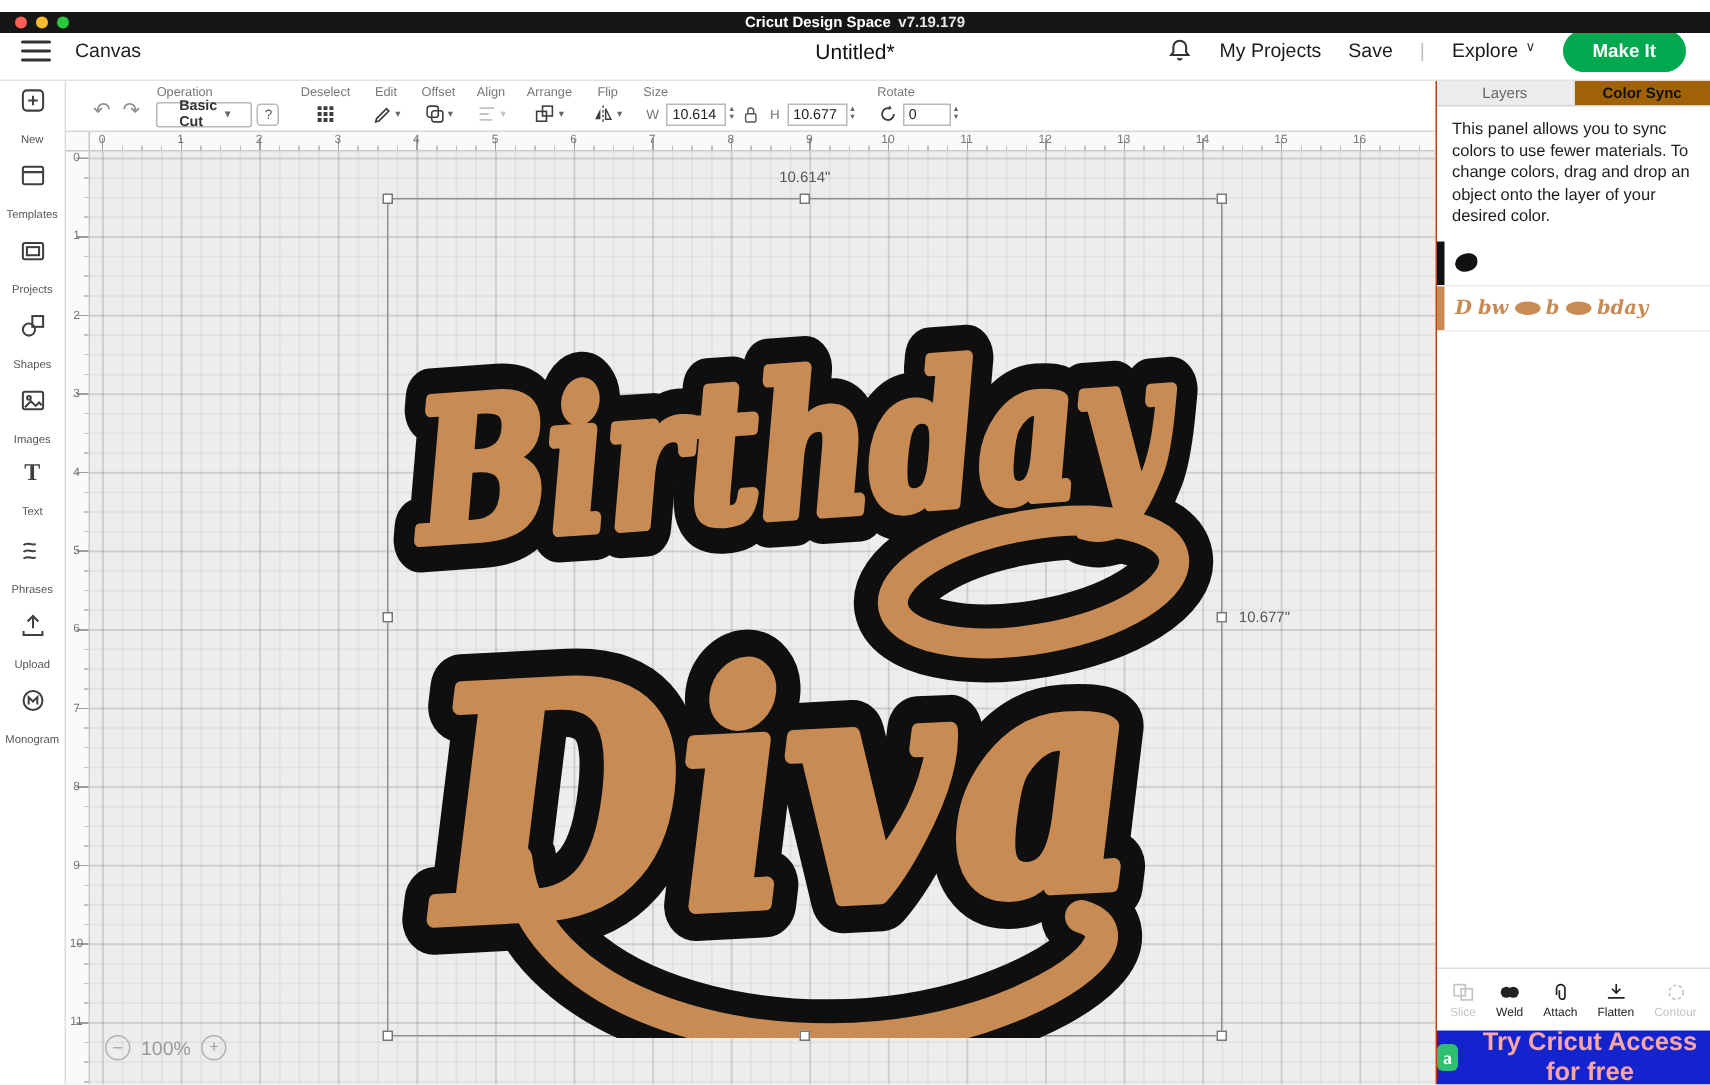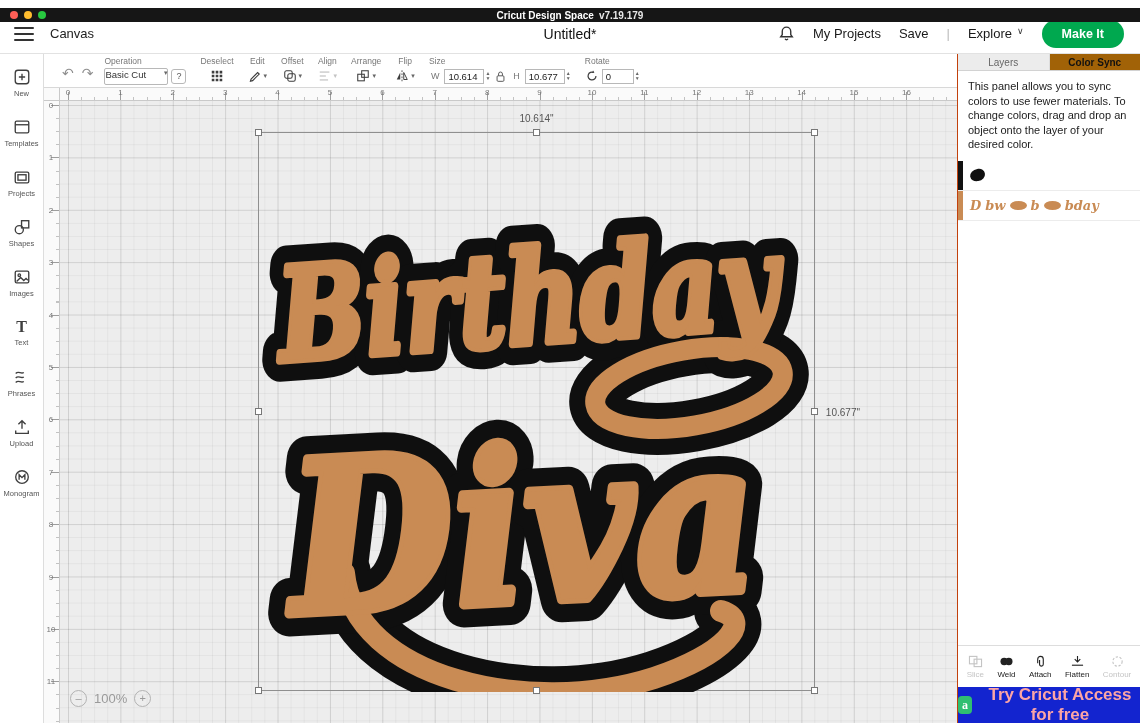--- a/index.html
+++ b/index.html
@@ -35,43 +35,43 @@
   
   .toolbar { position:absolute; left:44px; top:54px; width:913px; height:34px; background:#fff;
              border-bottom:1px solid #d8d8d8; display:flex; align-items:center; z-index:5; }
   .ur-btn { font-size:14px; color:#8f8f8f; background:none; border:none; margin:4px 4px 0 4px; cursor:pointer; }
   .ur-btn:first-child { margin-left:18px; }
   .tgroup { display:flex; flex-direction:column; align-items:center; margin:0 7px; }
   .tgroup.left { align-items:flex-start; }
   .tlabel { font-size:8.5px; color:#777; height:10px; line-height:10px; margin-bottom:1px; white-space:nowrap; }
   .trow { display:flex; align-items:center; height:18px; gap:3px; }
   .tool-select { width:64px; height:17px; border:1px solid #b8b8b8; border-radius:2px; font-size:9.5px;
-                 display:flex; align-items:flex-start; justify-content:space-between; padding:0 0; color:#333;
-                 background:#fff; cursor:pointer; }
+                 display:flex; align-items:center; justify-content:space-between; padding:0 14px; color:#333;
+                 background:#fff; cursor:pointer;font-weight:bold; }
   .tool-select .chev { font-size:7px; color:#666; }
   .help-btn { width:15px; height:15px; border:1px solid #b8b8b8; border-radius:3px; font-size:9px; color:#555;
               display:flex; align-items:center; justify-content:center; background:#fff; cursor:pointer; }
   .icon-btn { display:flex; align-items:center; gap:2px; background:none; border:none; color:#3d3d3d; cursor:pointer; }
   .icon-btn .chev { font-size:7px; color:#666; }
   .icon-btn.disabled { color:#c3c3c3; }
   .icon-btn.disabled .chev { color:#c3c3c3; }
   .num-wrap { display:flex; align-items:center; }
   .num-input { width:40px; height:15px; border:1px solid #b8b8b8; font-size:9.5px; padding:0 3px; color:#222; }
   .num-input.small { width:32px; }
   .stepper { display:flex; flex-direction:column; margin-left:1px; font-size:5px; line-height:5px; color:#666; }
   .stepper span { cursor:pointer; }
   .axis-label { font-size:9px; color:#777; margin:0 2px; }
   .lock-btn { background:none; border:none; color:#555; display:flex; margin:0 2px; cursor:pointer; }
 
   
   .sidebar { position:absolute; left:0; top:54px; width:44px; height:669px; background:#fff;
              border-right:1px solid #ddd; z-index:6; display:flex; flex-direction:column; align-items:center;
              padding-top:4px; }
   .side-item { width:44px; height:50px; display:flex; flex-direction:column; align-items:center;
-               justify-content:center; gap:3px; color:#3f3f3f; background:none; border:none; cursor:pointer; }
+               justify-content:flex-start; gap:12px; color:#3f3f3f; background:none; border:none; cursor:pointer; }
   .side-label { font-size:7.5px; color:#555; }
   .tletter { font-family:"Liberation Serif",serif; font-size:16px; font-weight:bold; line-height:16px; color:#3f3f3f; }
 
   
   .canvas { position:absolute; left:44px; top:88px; width:913px; height:635px; background:#ededed; overflow:hidden; }
   .hruler { position:absolute; left:16px; top:0; right:0; height:13px; background:#fafafa; border-bottom:1px solid #c9c9c9;
             overflow:hidden;
             background-image:
               repeating-linear-gradient(90deg,#9d9d9d 0 1px,transparent 1px 52.4px),
               repeating-linear-gradient(90deg,#c2c2c2 0 1px,transparent 1px 13.1px);

